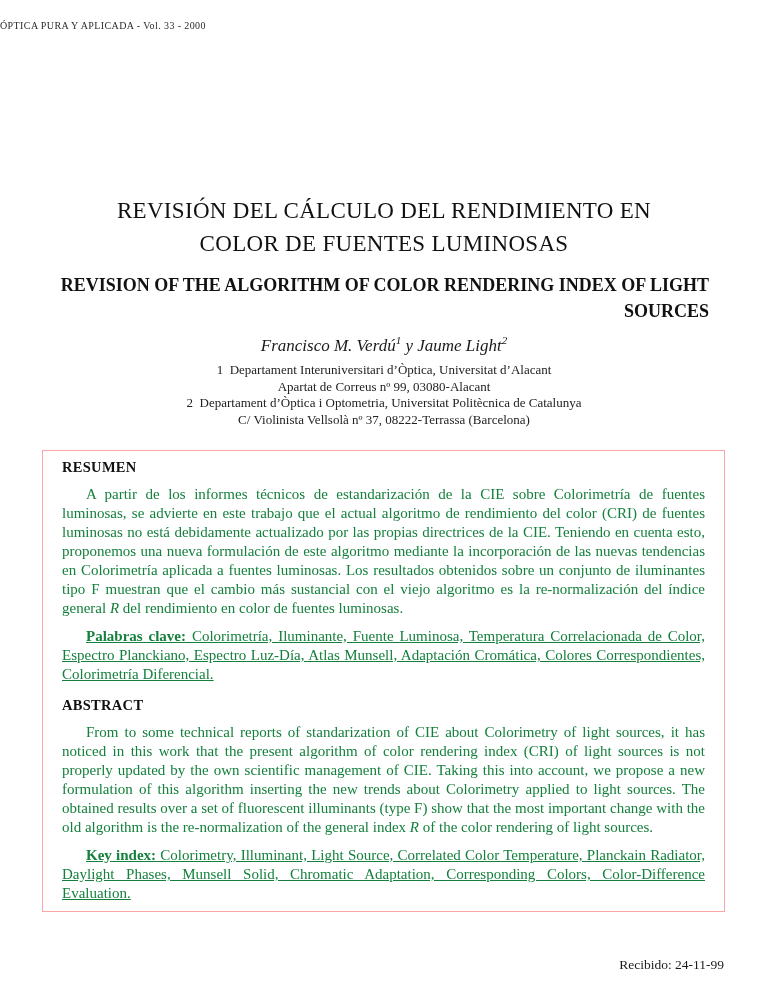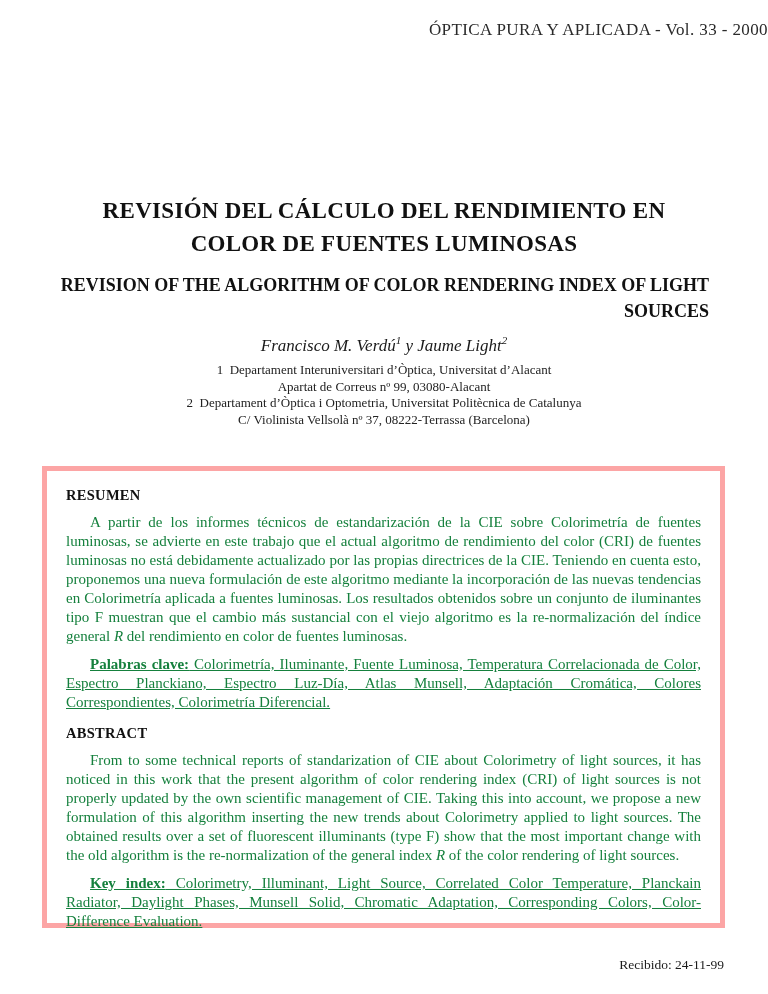--- a/index.html
+++ b/index.html
@@ -12,33 +12,33 @@
     background: #ffffff;
     color: #1c1c1c;
     font-family: "Liberation Serif", "DejaVu Serif", serif;
     overflow: hidden;
   }
   .journal-header {
     position: absolute;
     top: 20px;
     left: 0;
     width: 100%;
-    text-align: right;
-    font-size: 17px;
+    text-align: left;
+    font-size: 10px;
     letter-spacing: 0.4px;
     color: #2a2a2a;
   }
   .title-es {
     position: absolute;
     top: 194px;
     left: 84px;
     width: 600px;
     text-align: center;
     font-size: 23px;
-    font-weight: bold;
+    font-weight: normal;
     line-height: 33px;
     letter-spacing: 0.3px;
     color: #111;
   }
   .title-en {
     position: absolute;
     top: 272px;
     left: 59px;
     width: 650px;
     text-align: right;
@@ -63,26 +63,26 @@
     top: 362px;
     left: 0;
     width: 100%;
     text-align: center;
     font-size: 13px;
     line-height: 16.5px;
     color: #222;
   }
   .abstract-box {
     position: absolute;
-    top: 466px;
+    top: 450px;
     left: 42px;
     width: 683px;
     height: 462px;
-    border: 5px solid #fca5a5;
-    padding: 16px 19px 0 19px;
+    border: 1px solid #fca5a5;
+    padding: 8px 19px 0 19px;
     background: #ffffff;
   }
   .box-heading {
     font-size: 14.5px;
     font-weight: bold;
     letter-spacing: 0.3px;
     color: #111;
     margin-bottom: 9px;
   }
   .box-para {

